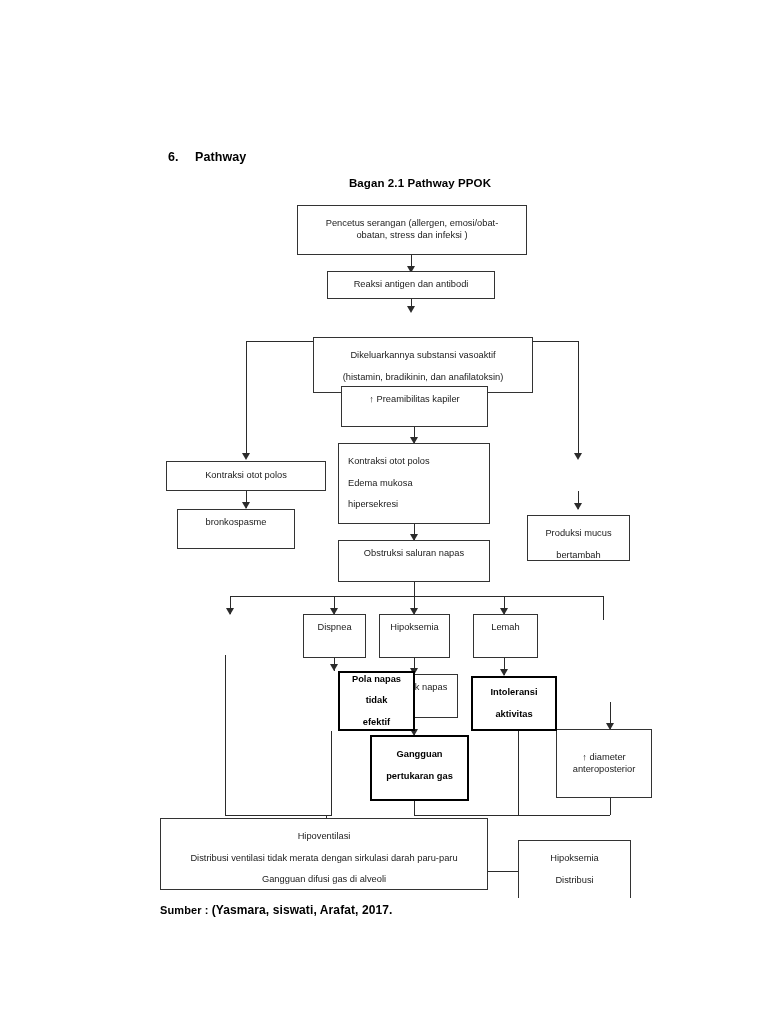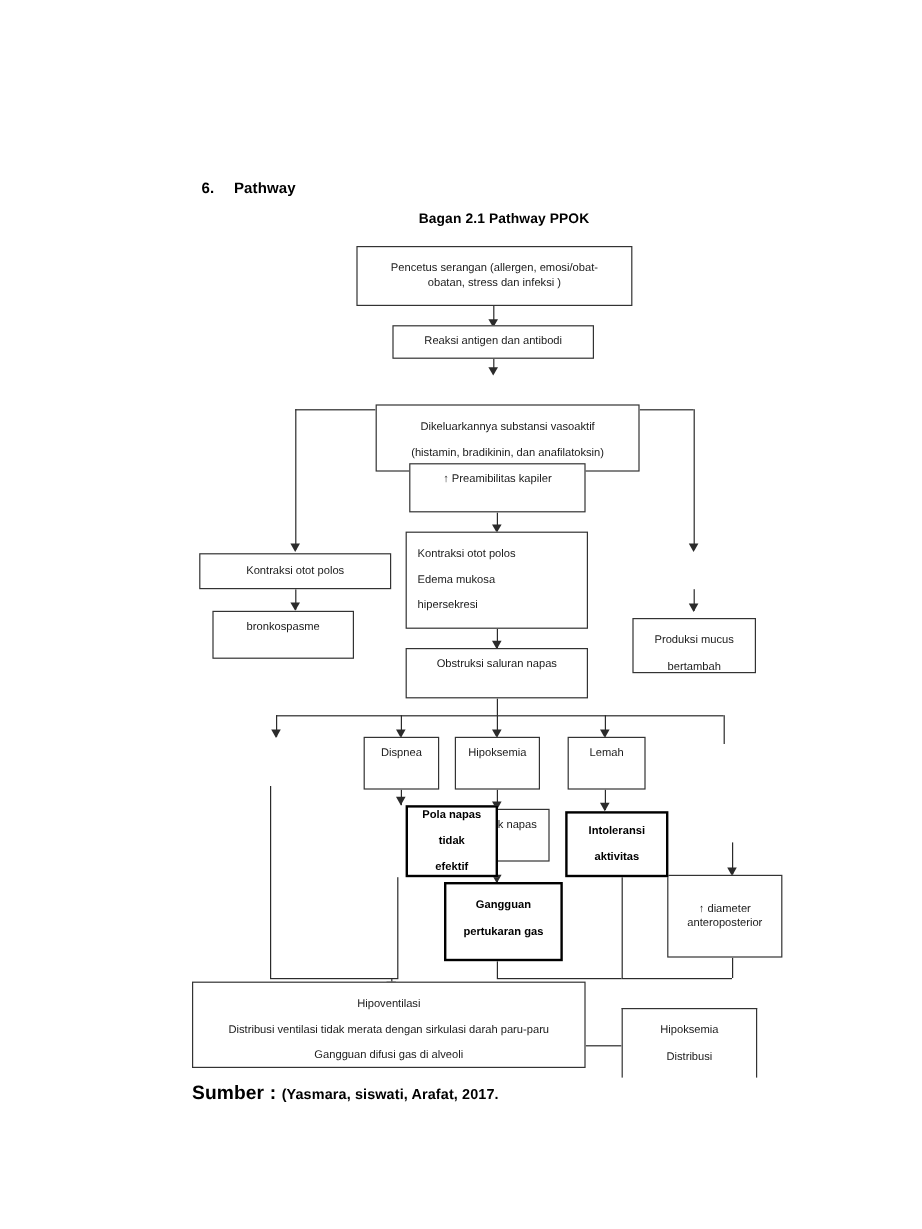--- a/index.html
+++ b/index.html
@@ -48,21 +48,21 @@
   .chart-title { left: 36px; width: 768px; text-align: center; }
 
   .source-note {
     position: absolute;
     left: 160px; top: 903px;
     font-size: 12px;
     font-weight: bold;
     letter-spacing: 0.1px;
     white-space: nowrap;
   }
-  .source-note .src-lbl { font-size: 16px; }
+  .source-note .src-lbl { font-size: 11px; }
 
   
   .box {
     position: absolute;
     box-sizing: border-box;
     border: 1px solid #333333;
     background: #ffffff;
     display: flex;
     flex-direction: column;
     z-index: 5;

